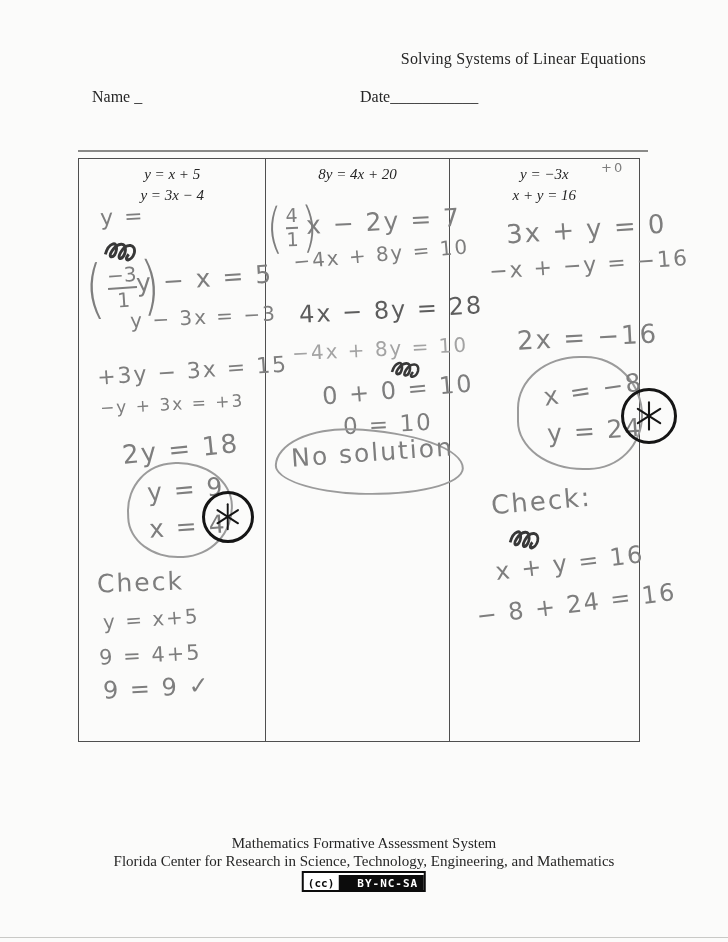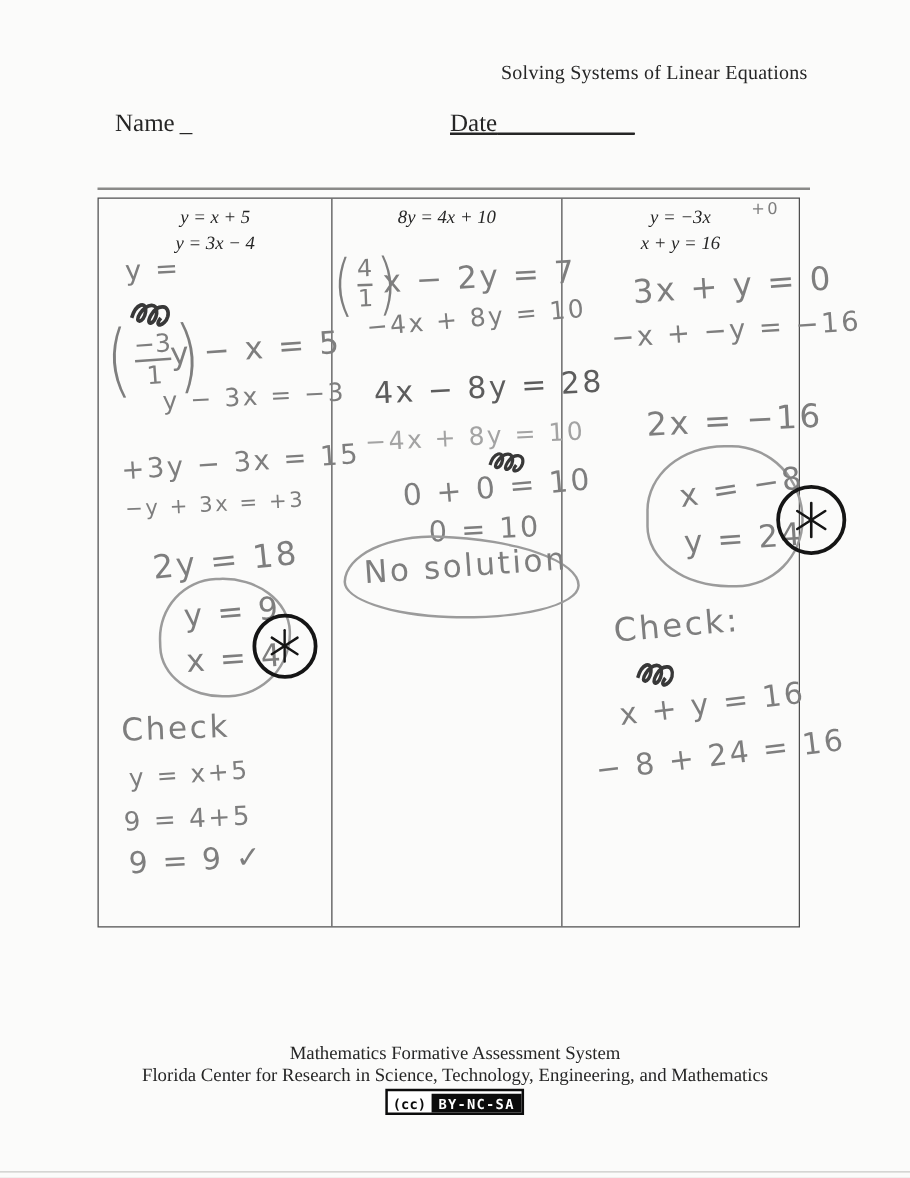--- a/index.html
+++ b/index.html
@@ -3,23 +3,23 @@
 <meta charset="utf-8">
 <style>
   html,body{margin:0;padding:0;background:#e8e8e6;}
   .page{
     position:relative;width:728px;height:942px;margin:0 auto;
     background:#fbfbfa;overflow:hidden;
     font-family:"Liberation Serif", serif;color:#262626;
   }
   
   .title{position:absolute;top:50px;right:82px;font-size:16px;letter-spacing:.2px;}
-  .name-row{position:absolute;top:88px;left:92px;width:560px;font-size:20px;}
+  .name-row{position:absolute;top:88px;left:92px;width:560px;font-size:16px;}
   .name-underscore{margin-left:4px;letter-spacing:1px;}
-  .date-group{position:absolute;left:268px;top:0;text-decoration:underline;}
+  .date-group{position:absolute;left:268px;top:0;}
   .date-underline{letter-spacing:0;}
   .instructions{position:absolute;top:121px;left:92px;font-size:15.5px;}
   
   .scan-line{position:absolute;background:#8a8a88;}
   .sheet-table{
     position:absolute;left:78px;top:158px;width:562px;height:584px;
     border:1.5px solid #4f4f4f;box-sizing:border-box;display:flex;
   }
   .tcol{box-sizing:border-box;height:100%;}
   .tcol + .tcol{border-left:1.3px solid #4f4f4f;}
@@ -52,21 +52,21 @@
   
   .footer{position:absolute;left:0;width:728px;text-align:center;font-size:15px;}
   .footer-1{top:835px;} .footer-2{top:853px;}
   .cc-badge{
     position:absolute;top:871px;left:50%;transform:translateX(-50%);
     display:inline-flex;align-items:flex-end;border:2px solid #0c0c0c;
     font-family:"DejaVu Sans Mono", monospace;font-size:11px;font-weight:bold;
     background:#fff;height:17px;
   }
   .cc-prefix{padding:1px 4px 0 4px;color:#0c0c0c;}
-  .cc-label{background:#0c0c0c;color:#fff;padding:2px 6px 0 6px;letter-spacing:1px;}
+  .cc-label{background:#0c0c0c;color:#fff;padding:2px 6px 0 19px;letter-spacing:1px;}
   .bottom-edge{position:absolute;left:0;bottom:4px;width:728px;height:1px;background:#c9c9c6;}
 </style>
 </head>
 <body>
 
 <div class="page">
 
   <div class="title">Solving Systems of Linear Equations</div>
 
   <div class="name-row">
@@ -81,21 +81,21 @@
 
   <div class="sheet-table">
     <div class="tcol tcol-1">
       <div class="thead">
         <div>y = x + 5</div>
         <div>y = 3x − 4</div>
       </div>
     </div>
     <div class="tcol tcol-2">
       <div class="thead">
-        <div>8y = 4x + 10</div>
+        <div>8y = 4x + 20</div>
       </div>
     </div>
     <div class="tcol tcol-3">
       <div class="thead">
         <div>y = −3x</div>
         <div>x + y = 16</div>
       </div>
     </div>
   </div>
 

